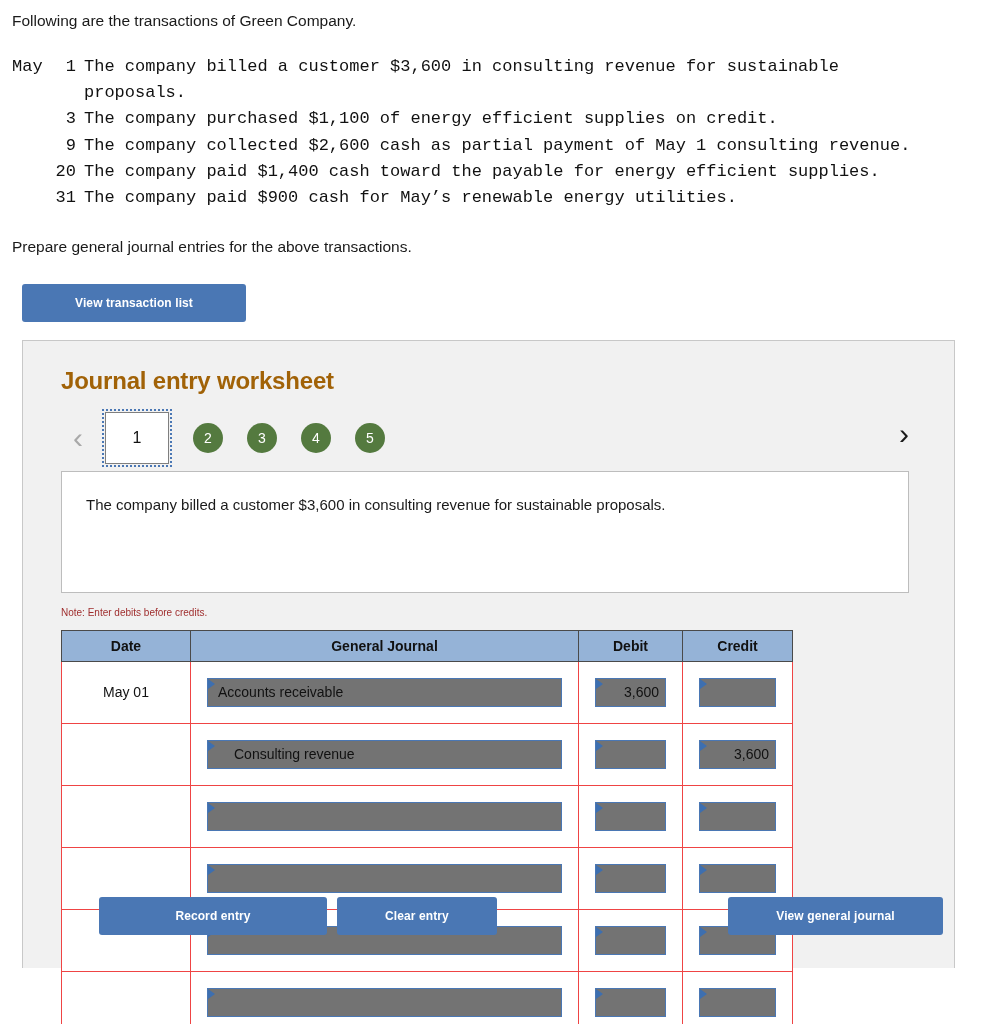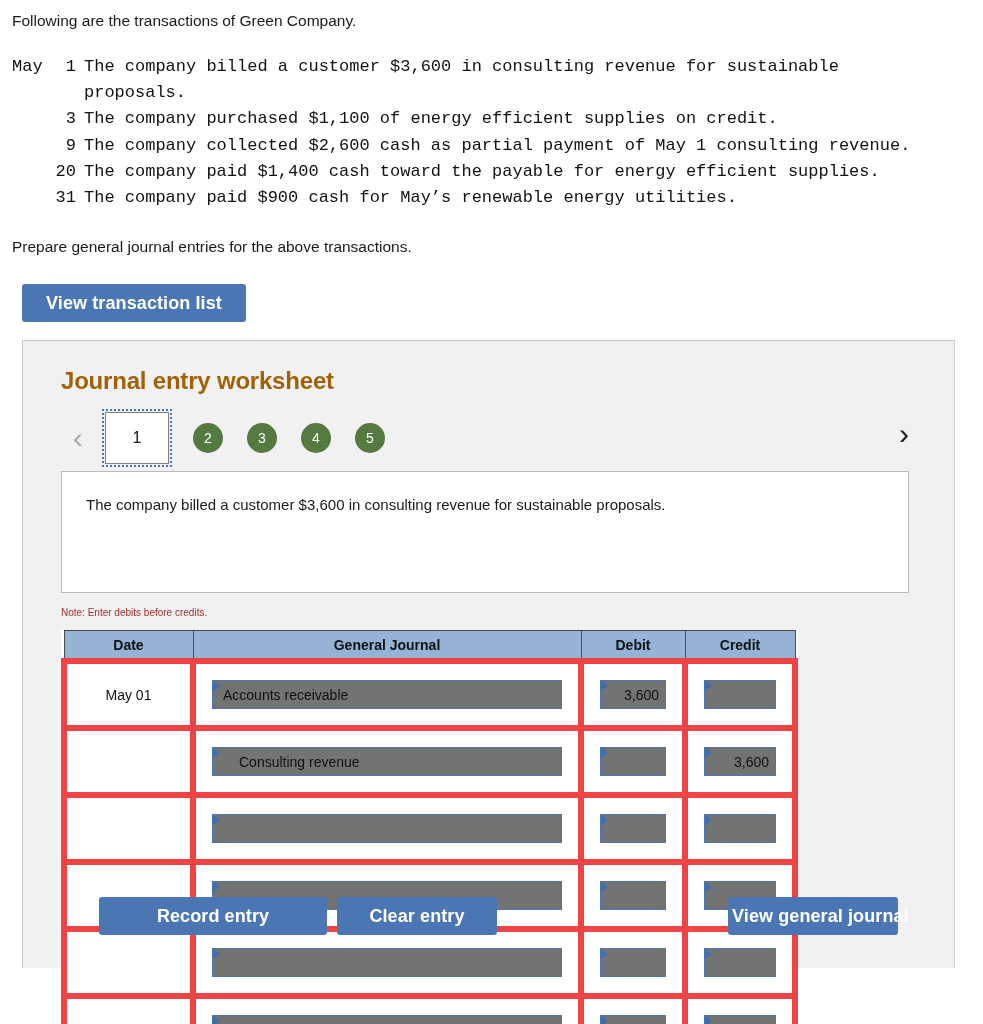--- a/index.html
+++ b/index.html
@@ -48,24 +48,24 @@
   }
 
   
   .btn {
     background: #4a77b4;
     color: #ffffff;
     border: none;
     border-radius: 3px;
     font-family: "Liberation Sans", sans-serif;
     font-weight: bold;
-    font-size: 18px;
+    font-size: 12px;
     letter-spacing: .1px;
     cursor: pointer;
-    padding: 0 4px;
+    padding: 0 16px;
     height: 38px;
     line-height: 38px;
     text-align: center;
     white-space: nowrap;
   }
 
   .view-txn-wrap { padding: 28px 0 0 22px; }
   #view-transaction-list { width: 224px; }
 
   
@@ -164,21 +164,21 @@
   table.journal th {
     background: #95b3d7;
     border: 1px solid #4a4a4a;
     height: 31px;
     font-size: 14px;
     font-weight: bold;
     color: #111;
     text-align: center;
   }
   table.journal td {
-    border: 6px solid #ef4444;
+    border: 1px solid #ef4444;
     height: 31px;
     padding: 16px;
     vertical-align: middle;
   }
   .col-date   { width: 129px; }
   .col-gj     { width: 388px; }
   .col-debit  { width: 104px; }
   .col-credit { width: 110px; }
 
   td.date-cell {
@@ -221,21 +221,21 @@
   .footer-btns {
     position: absolute;
     left: 60px;
     top: 556px;
     width: 860px;
     height: 42px;
   }
   .footer-btns .btn { position: absolute; top: 0; }
   #record-entry  { left: 16px;   width: 228px; }
   #clear-entry   { left: 254px; width: 160px; }
-  #view-general-journal { left: 645px; width: 170px; }
+  #view-general-journal { left: 645px; width: 215px; }
 </style>
 </head>
 <body>
 
 <div class="intro">Following are the transactions of Green Company.</div>
 
 <div class="txn-list">
   <div class="txn-row">
     <span class="txn-month">May</span>
     <span class="txn-day">1</span>

